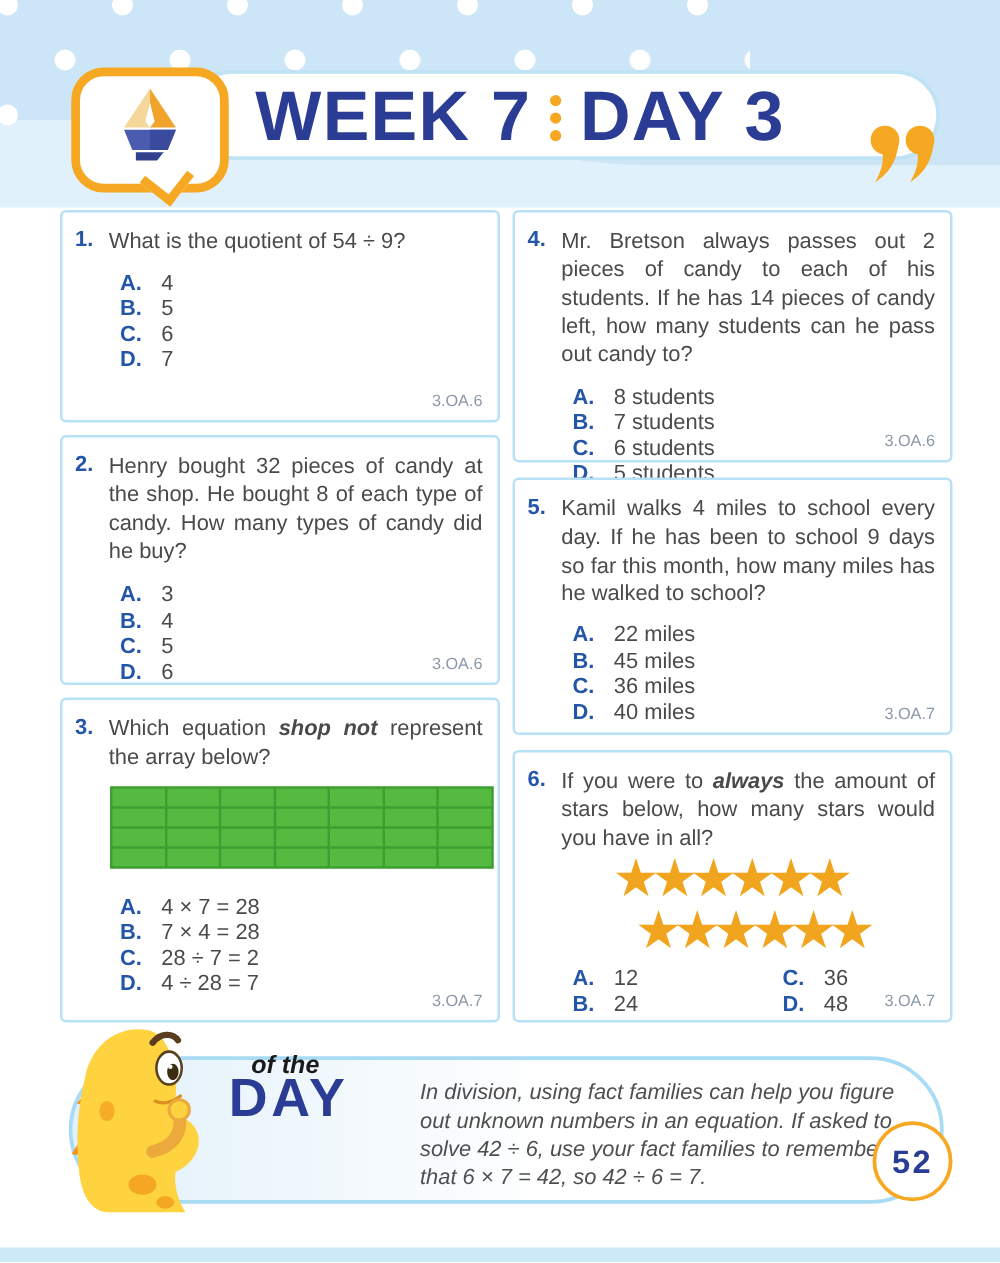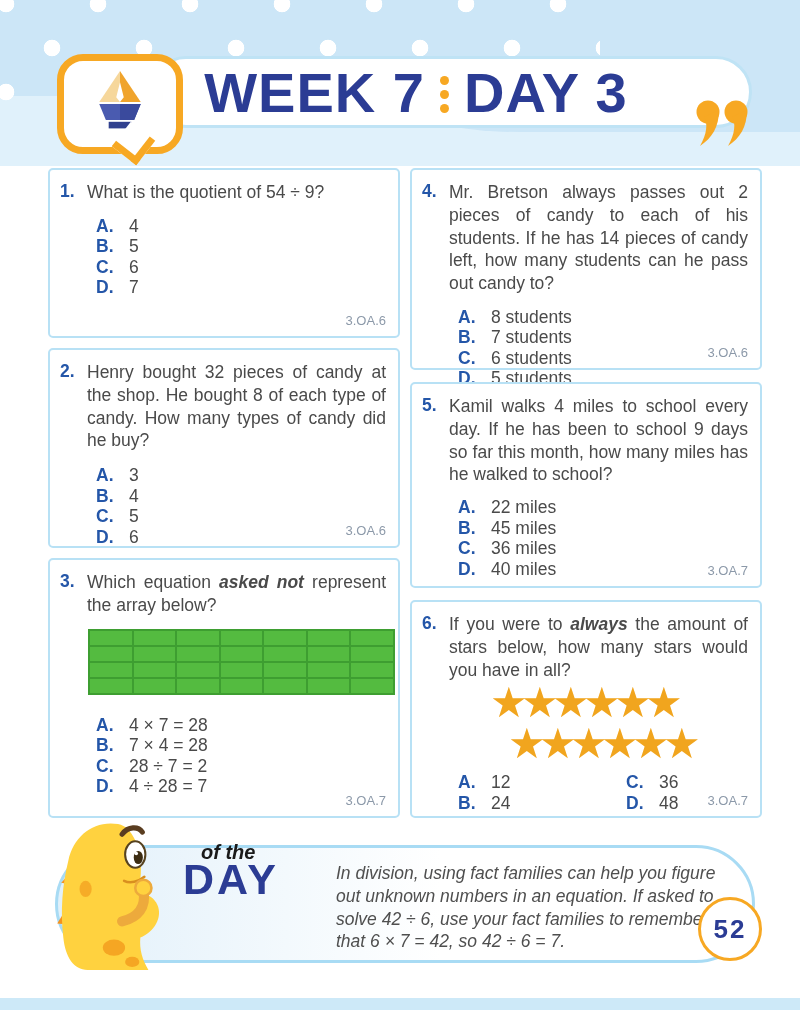--- a/index.html
+++ b/index.html
@@ -166,21 +166,21 @@
           <span class="opt-letter">D.</span>
           <span>6</span>
         </div>
     </div>
     <span class="std">3.OA.6</span>
   </div>
 
   <div class="card" style="left:48px;top:558px;width:352px;height:260px;">
     <div class="q-row">
       <span class="q-num">3.</span>
-      <div class="q-text"><span>Which equation </span><span class="emph">asked not</span><span> represent the array below?</span></div>
+      <div class="q-text"><span>Which equation </span><span class="emph">shop not</span><span> represent the array below?</span></div>
     </div>
     <div class="array-grid" style="grid-template-columns: repeat(7, 1fr); background: rgb(62, 158, 49);">
         <div style="background: rgb(84, 187, 64);"></div>
         <div style="background: rgb(84, 187, 64);"></div>
         <div style="background: rgb(84, 187, 64);"></div>
         <div style="background: rgb(84, 187, 64);"></div>
         <div style="background: rgb(84, 187, 64);"></div>
         <div style="background: rgb(84, 187, 64);"></div>
         <div style="background: rgb(84, 187, 64);"></div>
         <div style="background: rgb(84, 187, 64);"></div>

